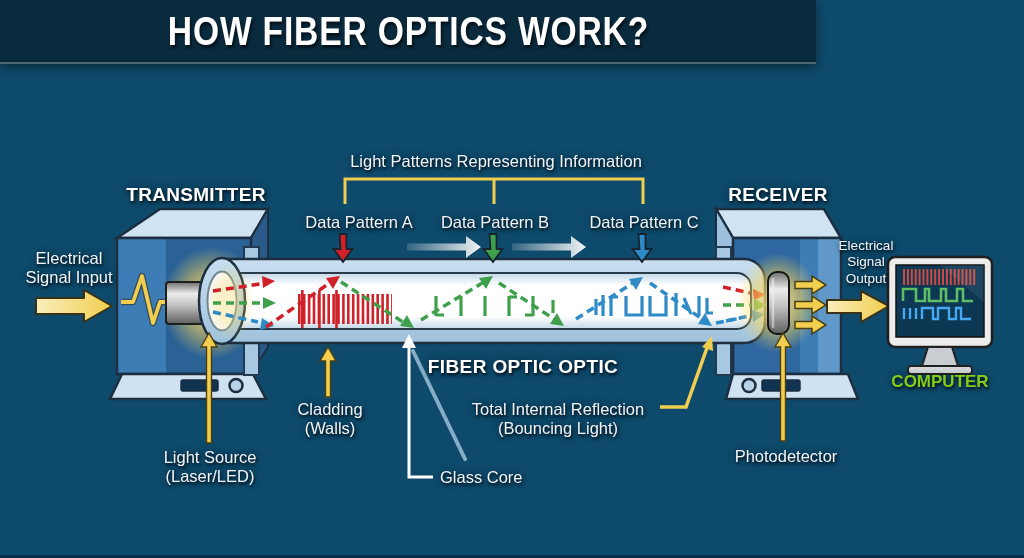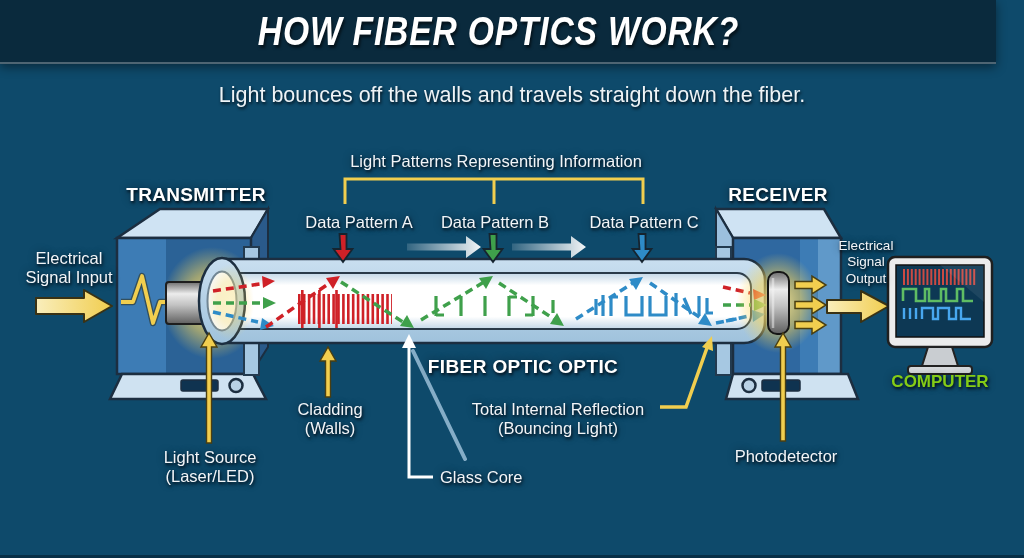--- a/index.html
+++ b/index.html
@@ -1,17 +1,17 @@
 <!DOCTYPE html>
 <html style="--c-background: #0e4a6b; --c-header_bg: #0a2a3d; --c-outline: #1c2e40; --c-yellow: #f1ce4f; --c-red: #cf2127; --c-green: #3fa04b; --c-blue: #2e8bc7; --c-box_face: #3d7cb5; --c-box_face_dark: #2b6296; --c-box_top: #cfe3f3; --c-box_side: #9cc0de; --c-tray: #cfe2f1; --c-screen: #0d3854;"><head>
 <meta charset="utf-8">
 <style>
   html,body{margin:0;padding:0;width:1024px;height:558px;overflow:hidden;background:#0e4a6b;}
   .stage{position:relative;width:1024px;height:558px;background:var(--c-background,#0e4a6b);font-family:"Liberation Sans",sans-serif;}
-  .header{position:absolute;top:0;left:0;width:996px;height:62px;background:var(--c-header_bg,#0a2a3d);display:flex;align-items:center;justify-content:center;border-bottom:2px solid rgba(255,255,255,.28);box-shadow:0 3px 10px rgba(0,0,0,.45);z-index:3;font-style:italic;}
+  .header{position:absolute;top:0;left:0;width:816px;height:62px;background:var(--c-header_bg,#0a2a3d);display:flex;align-items:center;justify-content:center;border-bottom:2px solid rgba(255,255,255,.28);box-shadow:0 3px 10px rgba(0,0,0,.45);z-index:3;}
   .title{color:#ffffff;font-size:41px;font-weight:800;letter-spacing:1px;white-space:nowrap;transform:scaleX(.82);text-shadow:2px 3px 3px rgba(0,0,0,.55);}
   .lbl{position:absolute;color:#f2f5f8;font-size:16.5px;line-height:1.18;text-align:center;transform:translateX(-50%);white-space:pre-line;text-shadow:1px 2px 3px rgba(3,12,20,.95),0 0 8px rgba(3,12,20,.45);z-index:4;}
   .lbl.left{transform:none;text-align:left;}
   .hdr{font-weight:bold;color:#ffffff;font-size:19px;letter-spacing:.3px;}
   .subtitle{position:absolute;left:512px;top:83px;transform:translateX(-50%);color:#eef3f6;font-size:21.5px;white-space:nowrap;text-shadow:1px 2px 3px rgba(3,12,20,.9);z-index:2;}
   .foc{font-weight:bold;font-size:19px;color:#fff;letter-spacing:.4px;}
   .cmp{font-weight:bold;font-size:17px;color:#84cc16;}
   .eso{font-size:13.5px;line-height:1.22;}
   svg.diagram{position:absolute;left:0;top:0;z-index:1;}
   .footer-strip{position:absolute;left:0;bottom:0;width:1024px;height:3px;background:rgba(0,10,18,.4);z-index:2;}
@@ -24,21 +24,20 @@
 </style>
 </head>
 <body>
 
 <div class="stage">
 
   <div class="header">
     <div class="title">HOW FIBER OPTICS WORK?</div>
   </div>
 
-  <div class="subtitle">Light bounces off the walls and travels straight down the fiber.</div>
 
   <svg class="diagram" width="1024" height="558" viewBox="0 0 1024 558">
     <defs>
       <linearGradient id="gMetal" x1="0" y1="0" x2="0" y2="1">
         <stop offset="0" stop-color="#6e6e6e"></stop>
           <stop offset="0.28" stop-color="#ececec"></stop>
         <stop offset="0.55" stop-color="#c2c2c2"></stop>
           <stop offset="1" stop-color="#5f5f5f"></stop>
       </linearGradient>
       <linearGradient id="gCore" x1="0" y1="0" x2="0" y2="1">

